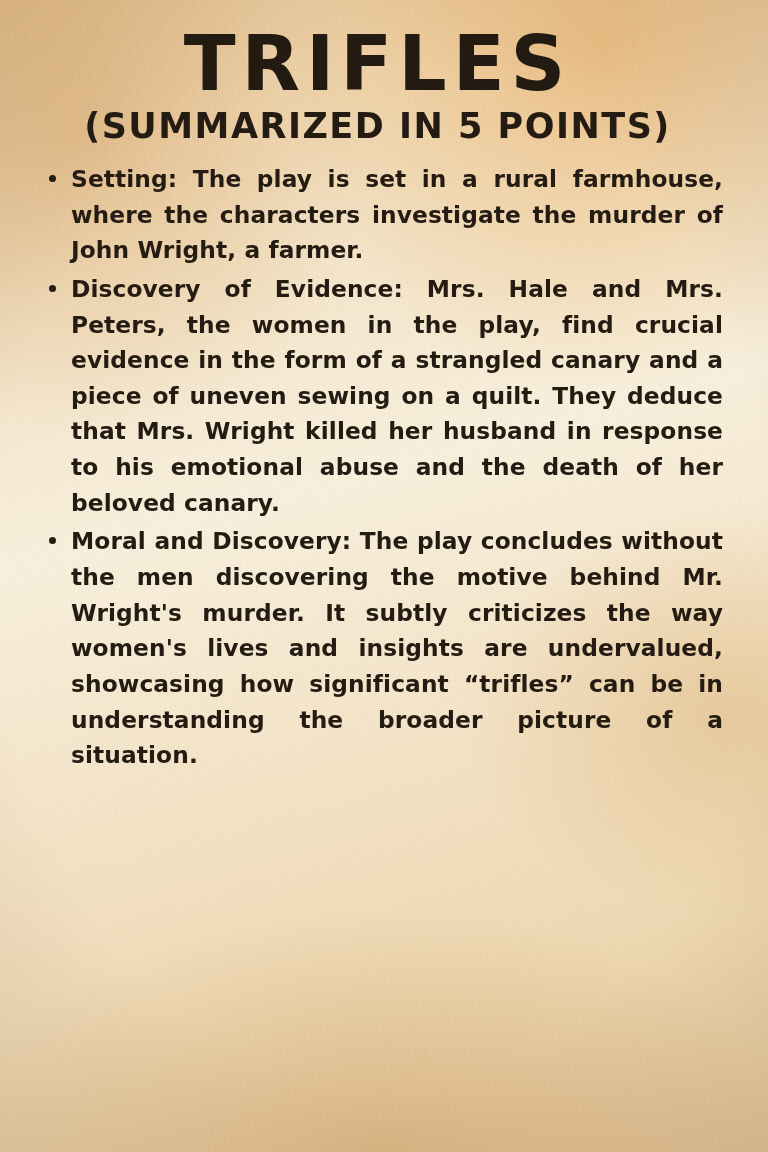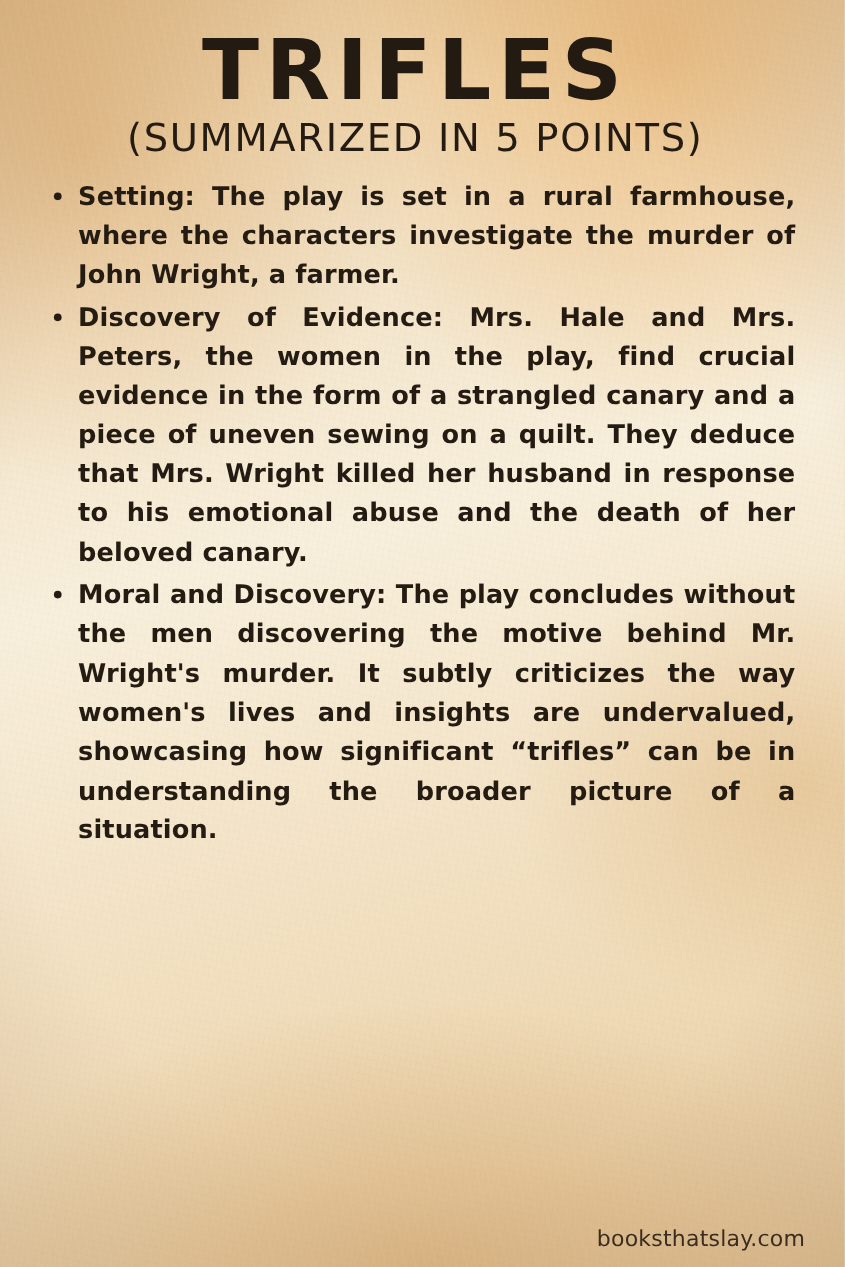--- a/index.html
+++ b/index.html
@@ -56,21 +56,21 @@
     font-size: 76px;
     line-height: 0.95;
     letter-spacing: 6px;
     color: #231a12;
     margin: 10px 0 0 0;
     text-transform: uppercase;
   }
   .subtitle {
     text-align: center;
     font-family: "DejaVu Sans", sans-serif;
-    font-weight: 400;
+    font-weight: 700;
     font-size: 35px;
     line-height: 1.05;
     letter-spacing: 1.5px;
     color: #241b13;
     margin: 8px 0 16px 0;
     text-transform: uppercase;
   }
   ul.points {
     list-style: none;
     margin: 0;
@@ -122,14 +122,13 @@
     <h1 class="title">TRIFLES</h1>
     <h2 class="subtitle">(SUMMARIZED IN 5 POINTS)</h2>
 
     <ul class="points">
       <li>Setting: The play is set in a rural farmhouse, where the characters investigate the murder of John Wright, a farmer.</li>
       <li>Discovery of Evidence: Mrs. Hale and Mrs. Peters, the women in the play, find crucial evidence in the form of a strangled canary and a piece of uneven sewing on a quilt. They deduce that Mrs. Wright killed her husband in response to his emotional abuse and the death of her beloved canary.</li>
       <li>Moral and Discovery: The play concludes without the men discovering the motive behind Mr. Wright's murder. It subtly criticizes the way women's lives and insights are undervalued, showcasing how significant “trifles” can be in understanding the broader picture of a situation.</li>
     </ul>
   </div>
 
-  <div class="footer">booksthatslay.com</div>
 </div>
 
 </body></html>

